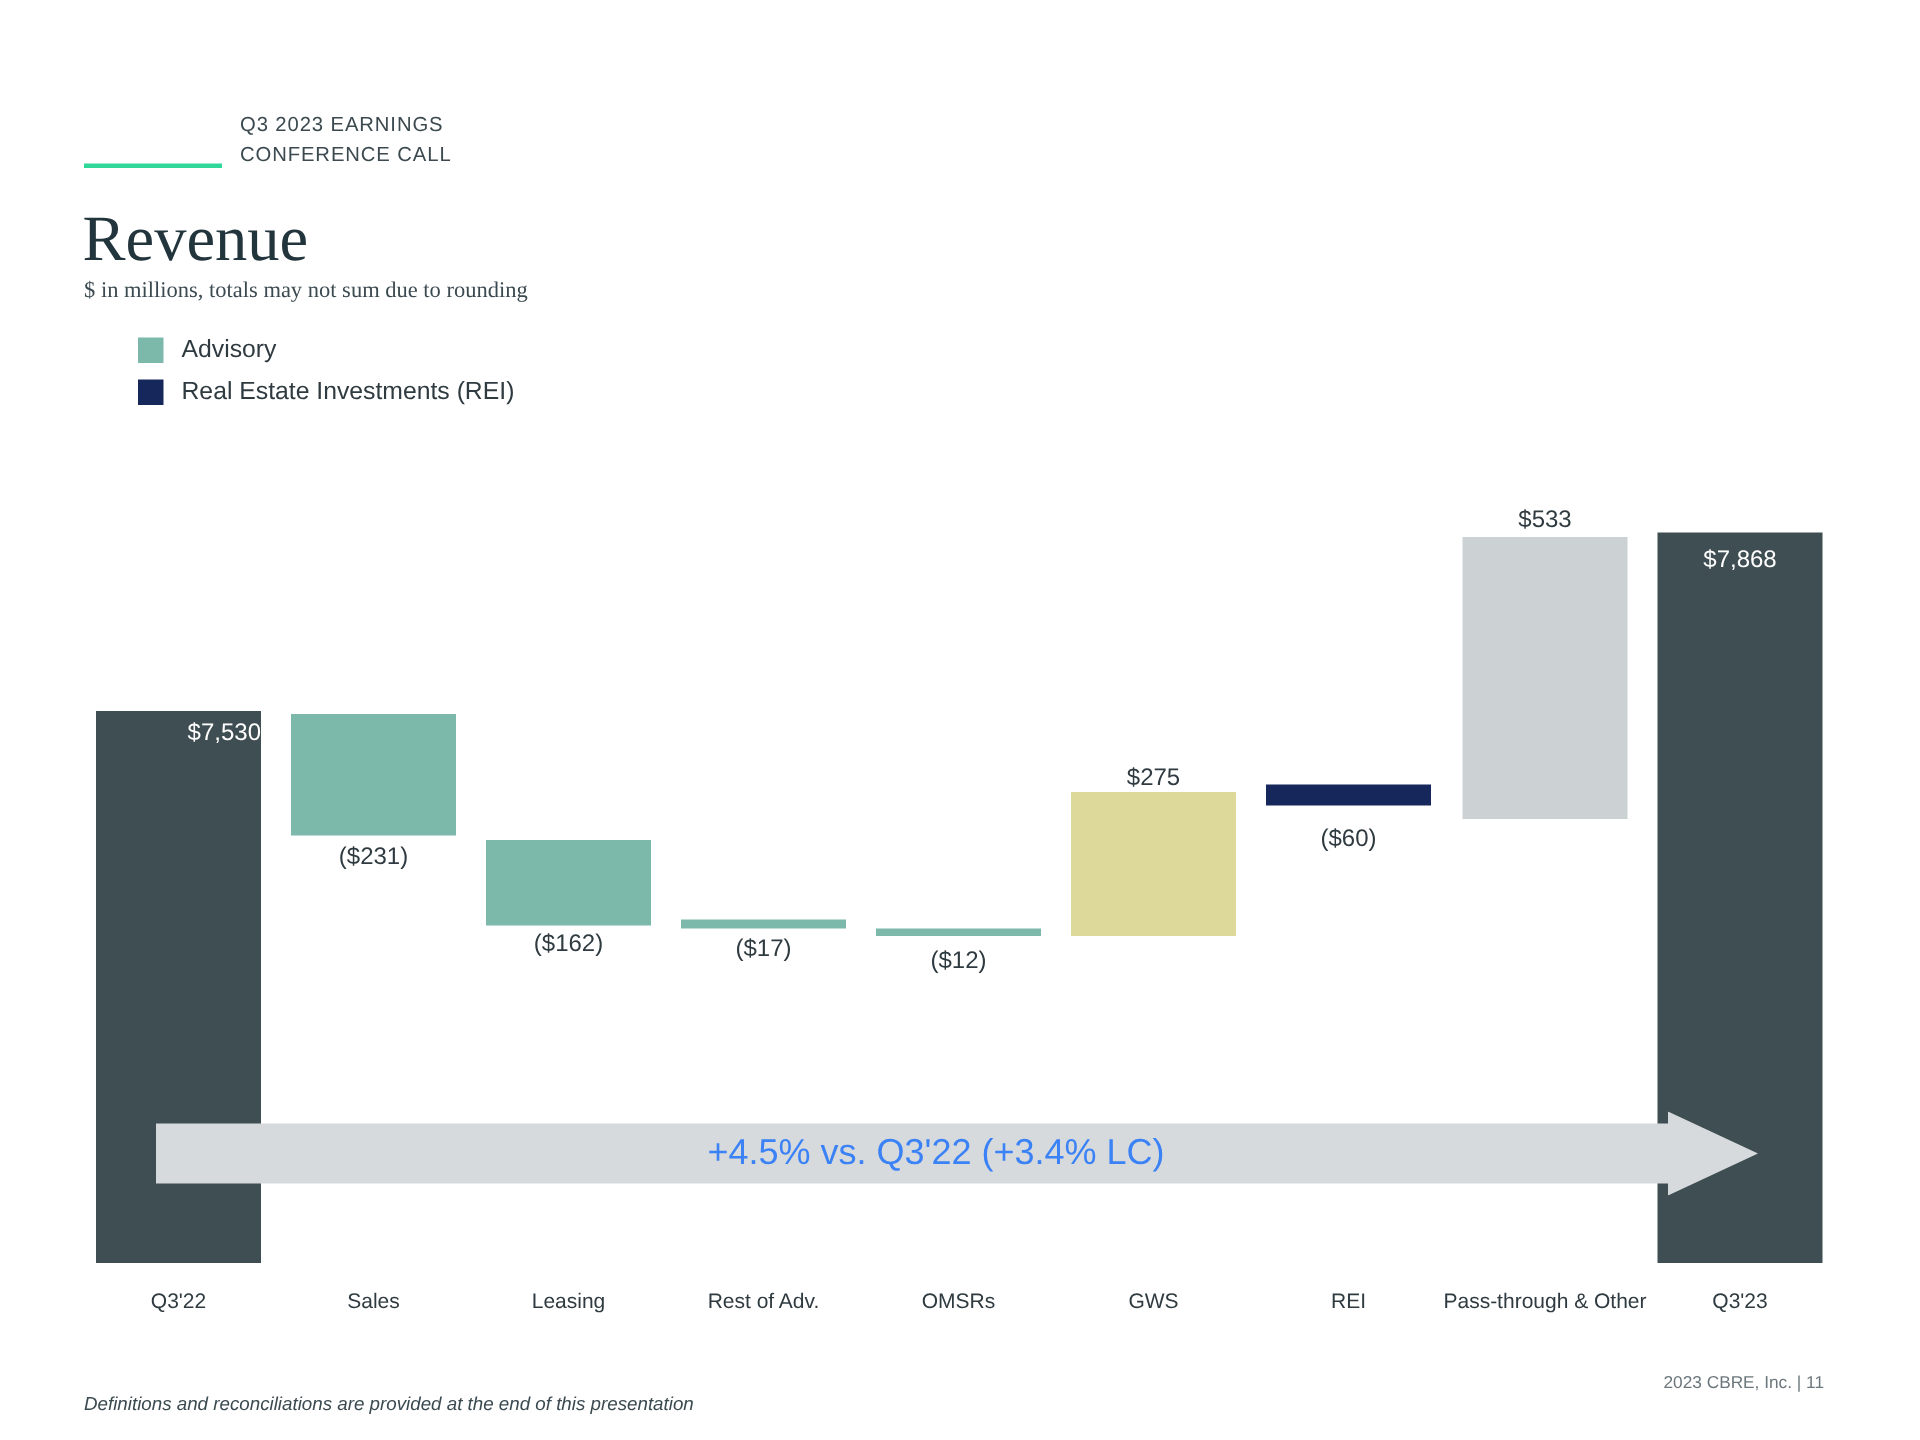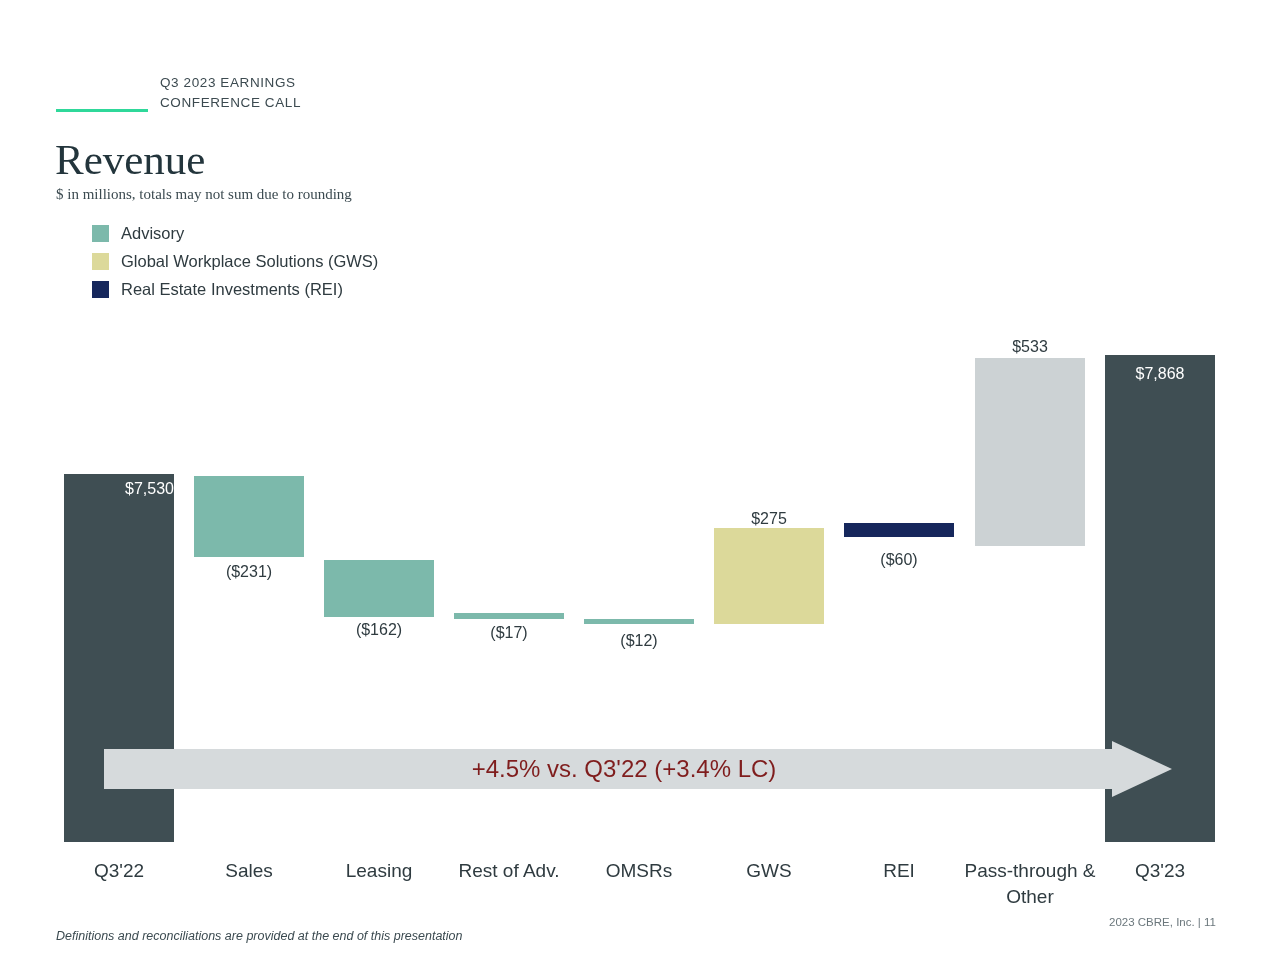--- a/index.html
+++ b/index.html
@@ -98,21 +98,21 @@
     font-size: 16px;
     color: #2f3b40;
     text-align: center;
     white-space: nowrap;
   }
   .bar-label.inside {
     color: #ffffff;
   }
   .cat-label {
     position: absolute;
-    font-size: 19px;
+    font-size: 14px;
     color: #2f3b40;
     text-align: center;
     white-space: pre-line;
     line-height: 1.35;
   }
 
   
   #arrow-callout {
     position: absolute;
     left: 104px;
@@ -126,21 +126,21 @@
   #arrow-text {
     position: absolute;
     left: 0;
     top: 0;
     width: 1040px;
     height: 56px;
     display: flex;
     align-items: center;
     justify-content: center;
     font-size: 24px;
-    color: #7f1d1d;
+    color: #3b82f6;
   }
 
   
   #footnote {
     position: absolute;
     left: 56px;
     top: 929px;
     font-size: 12.5px;
     font-style: italic;
     color: #3b4a50;
@@ -162,24 +162,20 @@
 CONFERENCE CALL</div>
 </div>
 
 <div id="page-title">Revenue</div>
 <div id="page-subtitle">$ in millions, totals may not sum due to rounding</div>
 
 <div id="legend">
   <div class="legend-item">
     <span class="legend-swatch" style="background:#7cb9ab"></span>
     <span class="legend-label">Advisory</span>
-  </div>
-  <div class="legend-item">
-    <span class="legend-swatch" style="background:#dcd99a"></span>
-    <span class="legend-label">Global Workplace Solutions (GWS)</span>
   </div>
   <div class="legend-item">
     <span class="legend-swatch" style="background:#16275c"></span>
     <span class="legend-label">Real Estate Investments (REI)</span>
   </div>
 </div>
 
 <div id="chart-area">
 
   <div class="bar" style="left:64px; top:474px; width:110px; height:368px; background:#3f4e53;"></div>

